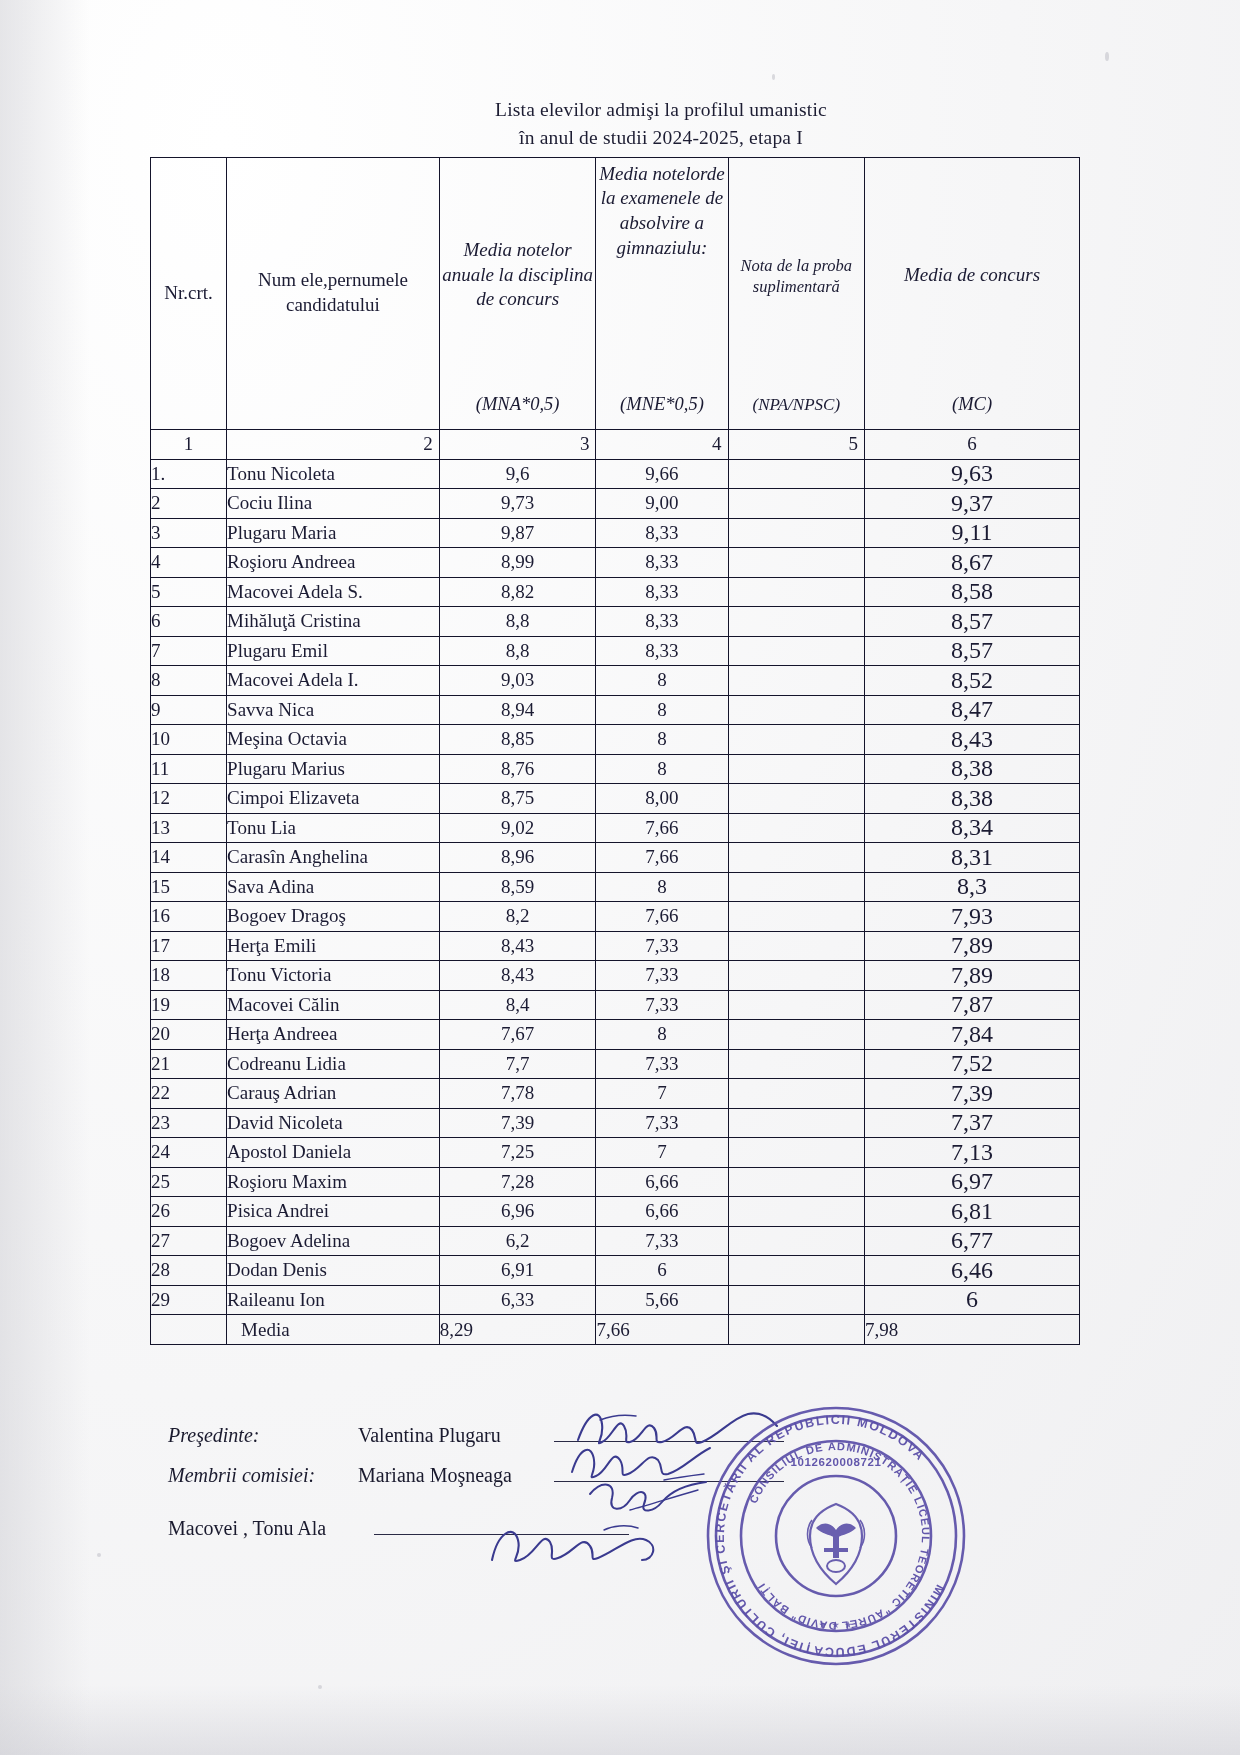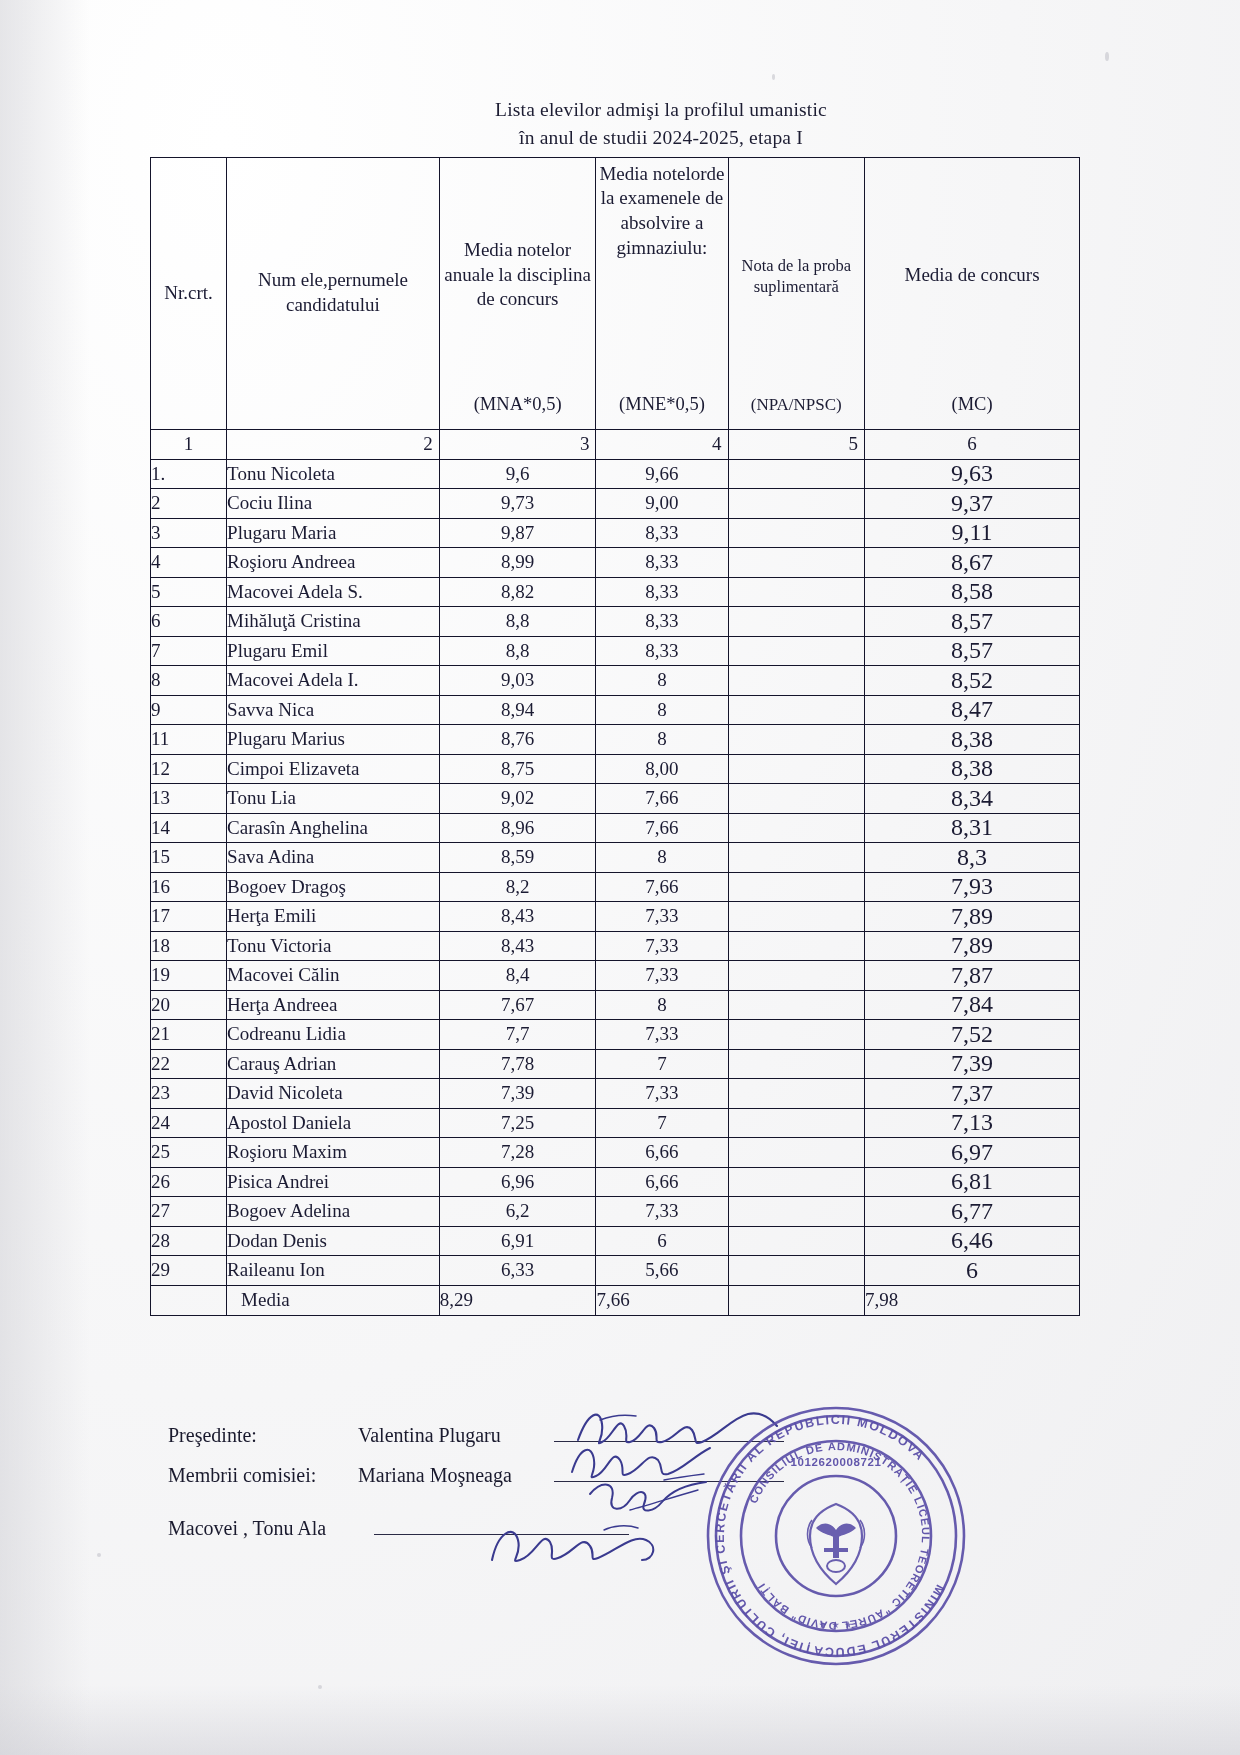--- a/index.html
+++ b/index.html
@@ -68,21 +68,21 @@
   col.c6 { width: 192px; }
 
   .hdr-cell {
     text-align: center;
     font-size: 18.5px;
     line-height: 1.3;
     padding: 4px 5px;
     height: 272px;
   }
   .hdr-cell.small { font-size: 16.5px; }
-  .hdr-stack { display: flex; flex-direction: column; justify-content: space-between; height: 100%; }
+  .hdr-stack { display: flex; flex-direction: column; justify-content: space-between; height: 100%; font-style: italic; }
   .hdr-top { padding-top: 4px; }
   .hdr-mid { display: flex; align-items: center; justify-content: center; flex: 1; }
   .hdr-bot { padding-bottom: 12px; font-size: 18.5px; }
   .hdr-vcenter { display: flex; align-items: center; justify-content: center; height: 100%; }
 
   .numrow td { height: 30px; font-size: 18.5px; }
   .numrow .n-right { text-align: right; padding-right: 6px; }
   .numrow .n-center { text-align: center; }
 
   tr.datarow td { height: 29.5px; }
@@ -98,21 +98,21 @@
   
   .sig {
     position: absolute;
     left: 168px;
     top: 1422px;
     width: 900px;
     font-size: 20px;
     line-height: 1.0;
   }
   .sig-row { display: flex; align-items: baseline; margin-bottom: 17px; }
-  .sig-label { width: 190px; flex: 0 0 190px; }
+  .sig-label { width: 190px; flex: 0 0 190px; font-style: italic; }
   .sig-name { width: 196px; flex: 0 0 196px; }
   .sig-line { flex: 0 0 230px; border-bottom: 1.4px solid #2a2a45; height: 20px; }
   .sig-sec { display: flex; align-items: baseline; margin-top: 30px; }
   .sig-sec .sig-label2 { flex: 0 0 206px; }
   .sig-sec .sig-line2 { flex: 0 0 255px; border-bottom: 1.4px solid #2a2a45; height: 20px; }
 
   
   .ink { position: absolute; pointer-events: none; }
   .ink svg { display: block; }
 
@@ -271,20 +271,28 @@
           </tr>
           <tr class="datarow">
             <td class="cnum">9</td>
             <td class="cname">Savva Nica</td>
             <td class="cval">8,94</td>
             <td class="cval">8</td>
             <td class="cval"></td>
             <td class="cval mc">8,47</td>
           </tr>
           <tr class="datarow">
+            <td class="cnum">10</td>
+            <td class="cname">Meşina Octavia</td>
+            <td class="cval">8,85</td>
+            <td class="cval">8</td>
+            <td class="cval"></td>
+            <td class="cval mc">8,43</td>
+          </tr>
+          <tr class="datarow">
             <td class="cnum">11</td>
             <td class="cname">Plugaru Marius</td>
             <td class="cval">8,76</td>
             <td class="cval">8</td>
             <td class="cval"></td>
             <td class="cval mc">8,38</td>
           </tr>
           <tr class="datarow">
             <td class="cnum">12</td>
             <td class="cname">Cimpoi Elizaveta</td>

